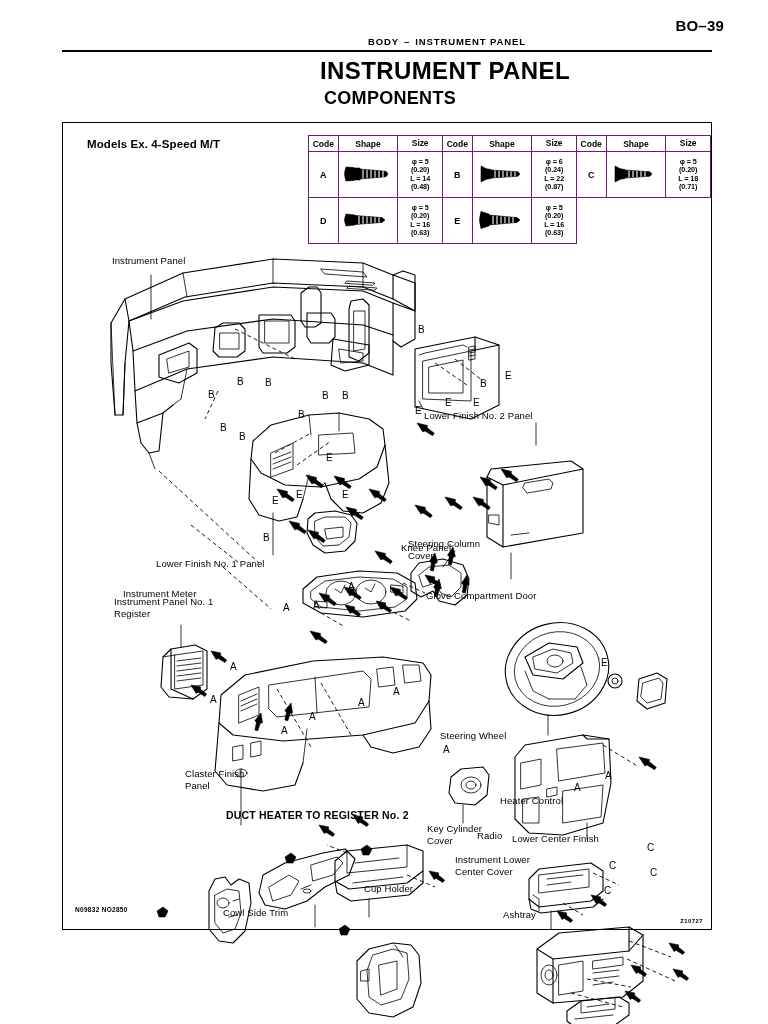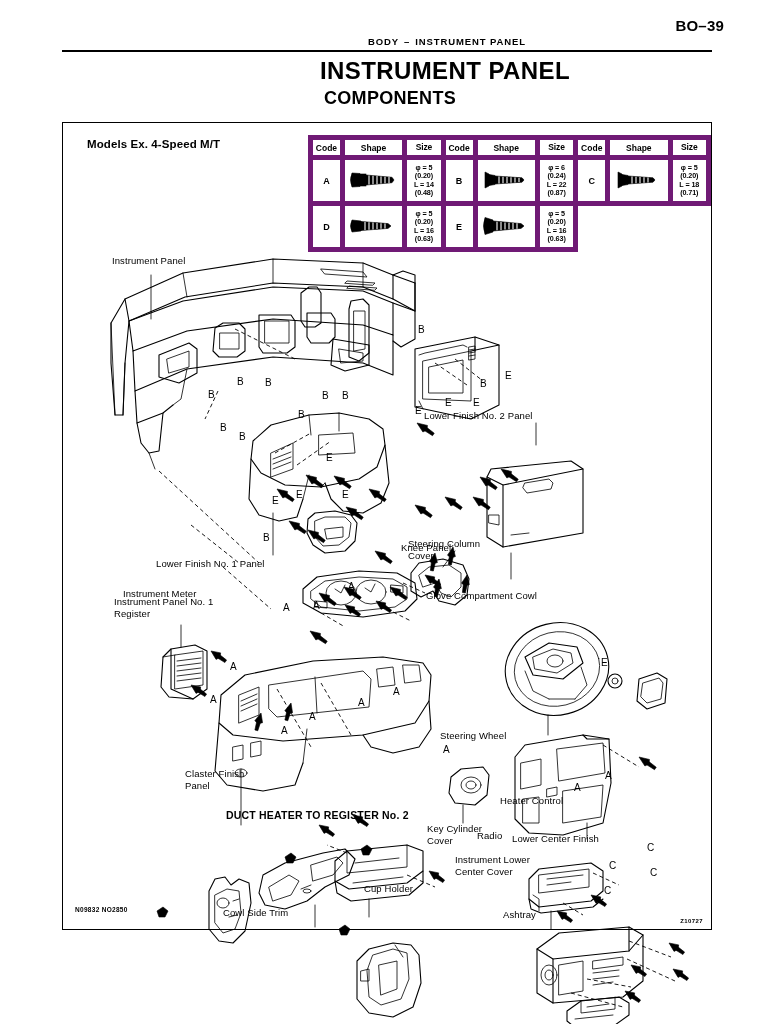--- a/index.html
+++ b/index.html
@@ -98,21 +98,21 @@
 
   
   #fastener-table {
     position: absolute;
     left: 245px;
     top: 12px;
     border-collapse: collapse;
     font-size: 8px;
   }
   #fastener-table td, #fastener-table th {
-    border: 5px solid #701a75;
+    border: 1px solid #701a75;
     text-align: center;
     vertical-align: middle;
     padding: 1px 2px;
     font-weight: bold;
   }
   #fastener-table th {
     font-size: 8.5px;
     height: 13px;
   }
   .cell-code {
@@ -779,21 +779,21 @@
       <path class="st-dash" d="M128 402 L176 440"></path>
       <path class="st-dash" d="M160 444 L208 486"></path>
     </g>
   </svg>
 
   <div class="lbl" style="left:49px;  top:132px;">Instrument Panel</div>
   <div class="lbl" style="left:361px; top:287px;">Lower Finish No. 2 Panel</div>
   <div class="lbl" style="left:338px; top:419px;">Knee Panel</div>
   <div class="lbl" style="left:345px; top:415px;">Steering Column
 Cover</div>
-  <div class="lbl" style="left:363px; top:467px;">Glove Compartment Cowl</div>
+  <div class="lbl" style="left:363px; top:467px;">Glove Compartment Door</div>
   <div class="lbl" style="left:93px;  top:435px;">Lower Finish No. 1 Panel</div>
   <div class="lbl" style="left:60px;  top:465px;">Instrument Meter</div>
   <div class="lbl" style="left:51px;  top:473px;">Instrument Panel No. 1
 Register</div>
   <div class="lbl" style="left:377px; top:607px;">Steering Wheel</div>
   <div class="lbl" style="left:364px; top:700px;">Key Cylinder
 Cover</div>
   <div class="lbl" style="left:449px; top:710px;">Lower Center Finish</div>
   <div class="lbl" style="left:122px; top:645px;">Claster Finish
 Panel</div>

